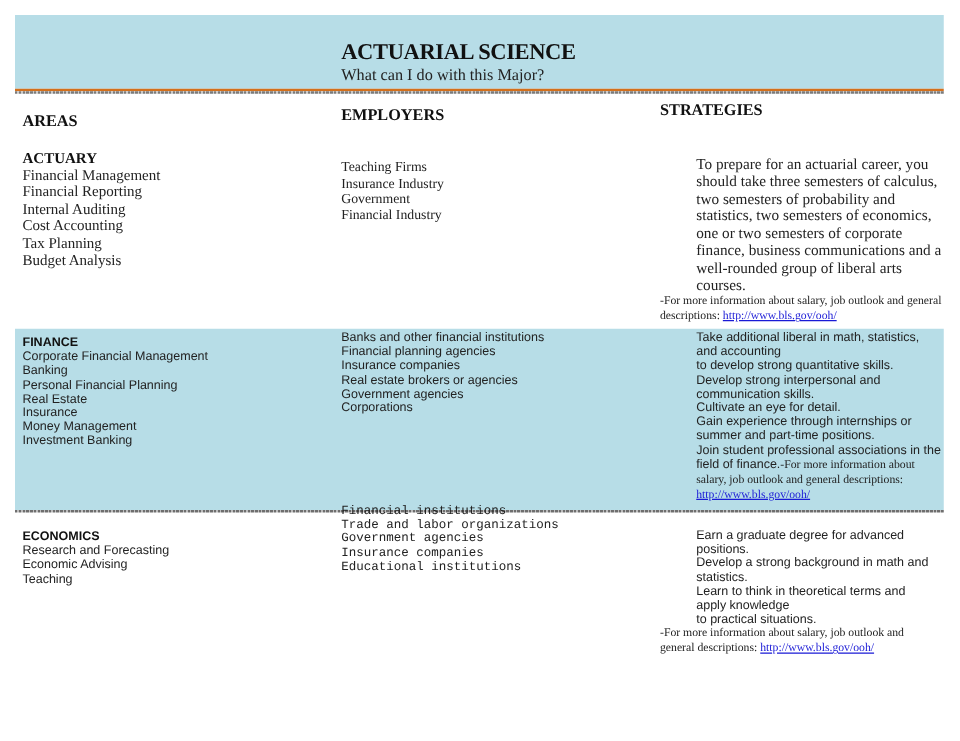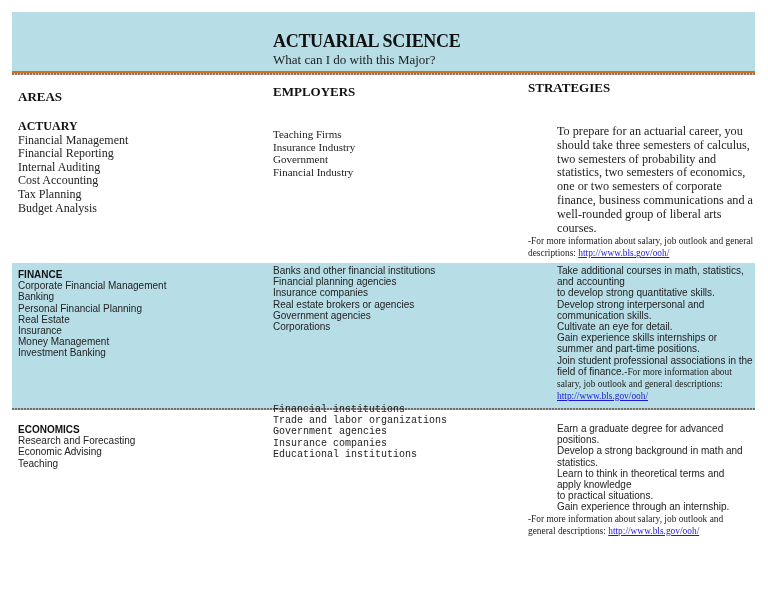--- a/index.html
+++ b/index.html
@@ -119,25 +119,25 @@
   <div class="cell sans-list" style="left:273px; top:265px;">
     <span class="line">Banks and other financial institutions</span>
     <span class="line">Financial planning agencies</span>
     <span class="line">Insurance companies</span>
     <span class="line">Real estate brokers or agencies</span>
     <span class="line">Government agencies</span>
     <span class="line">Corporations</span>
   </div>
 
   <div class="cell sans-list" style="left:528px; top:265px; width:226px;">
-    <span class="wrap">Take additional courses in math, statistics, and accounting</span>
+    <span class="wrap">Take additional liberal in math, statistics, and accounting</span>
     <span class="wrap">to develop strong quantitative skills.</span>
     <span class="wrap">Develop strong interpersonal and communication skills.</span>
     <span class="wrap">Cultivate an eye for detail.</span>
-    <span class="wrap">Gain experience skills internships or summer and part-time positions.</span>
+    <span class="wrap">Gain experience through internships or summer and part-time positions.</span>
     <span class="wrap"><span>Join student professional associations in the field of finance.</span><span class="note">-For more information about salary, job outlook and general descriptions: </span><a class="link note">http://www.bls.gov/ooh/</a></span>
   </div>
 
   <div class="cell sans-list" style="left:18px; top:424px;">
     <span class="line cat-title">ECONOMICS</span>
     <span class="line">Research and Forecasting</span>
     <span class="line">Economic Advising</span>
     <span class="line">Teaching</span>
   </div>
 
@@ -147,19 +147,18 @@
     <span class="line">Government agencies</span>
     <span class="line">Insurance companies</span>
     <span class="line">Educational institutions</span>
   </div>
 
   <div class="cell sans-list" style="left:528px; top:423px; width:222px;">
     <span class="wrap">Earn a graduate degree for advanced positions.</span>
     <span class="wrap">Develop a strong background in math and statistics.</span>
     <span class="wrap">Learn to think in theoretical terms and apply knowledge</span>
     <span class="wrap">to practical situations.</span>
-    <span class="wrap">Gain experience through an internship.</span>
     <div class="note">
       <span>-For more information about salary, job outlook and general descriptions: </span><a class="link">http://www.bls.gov/ooh/</a>
     </div>
   </div>
 
 </div>
 
 </body></html>

